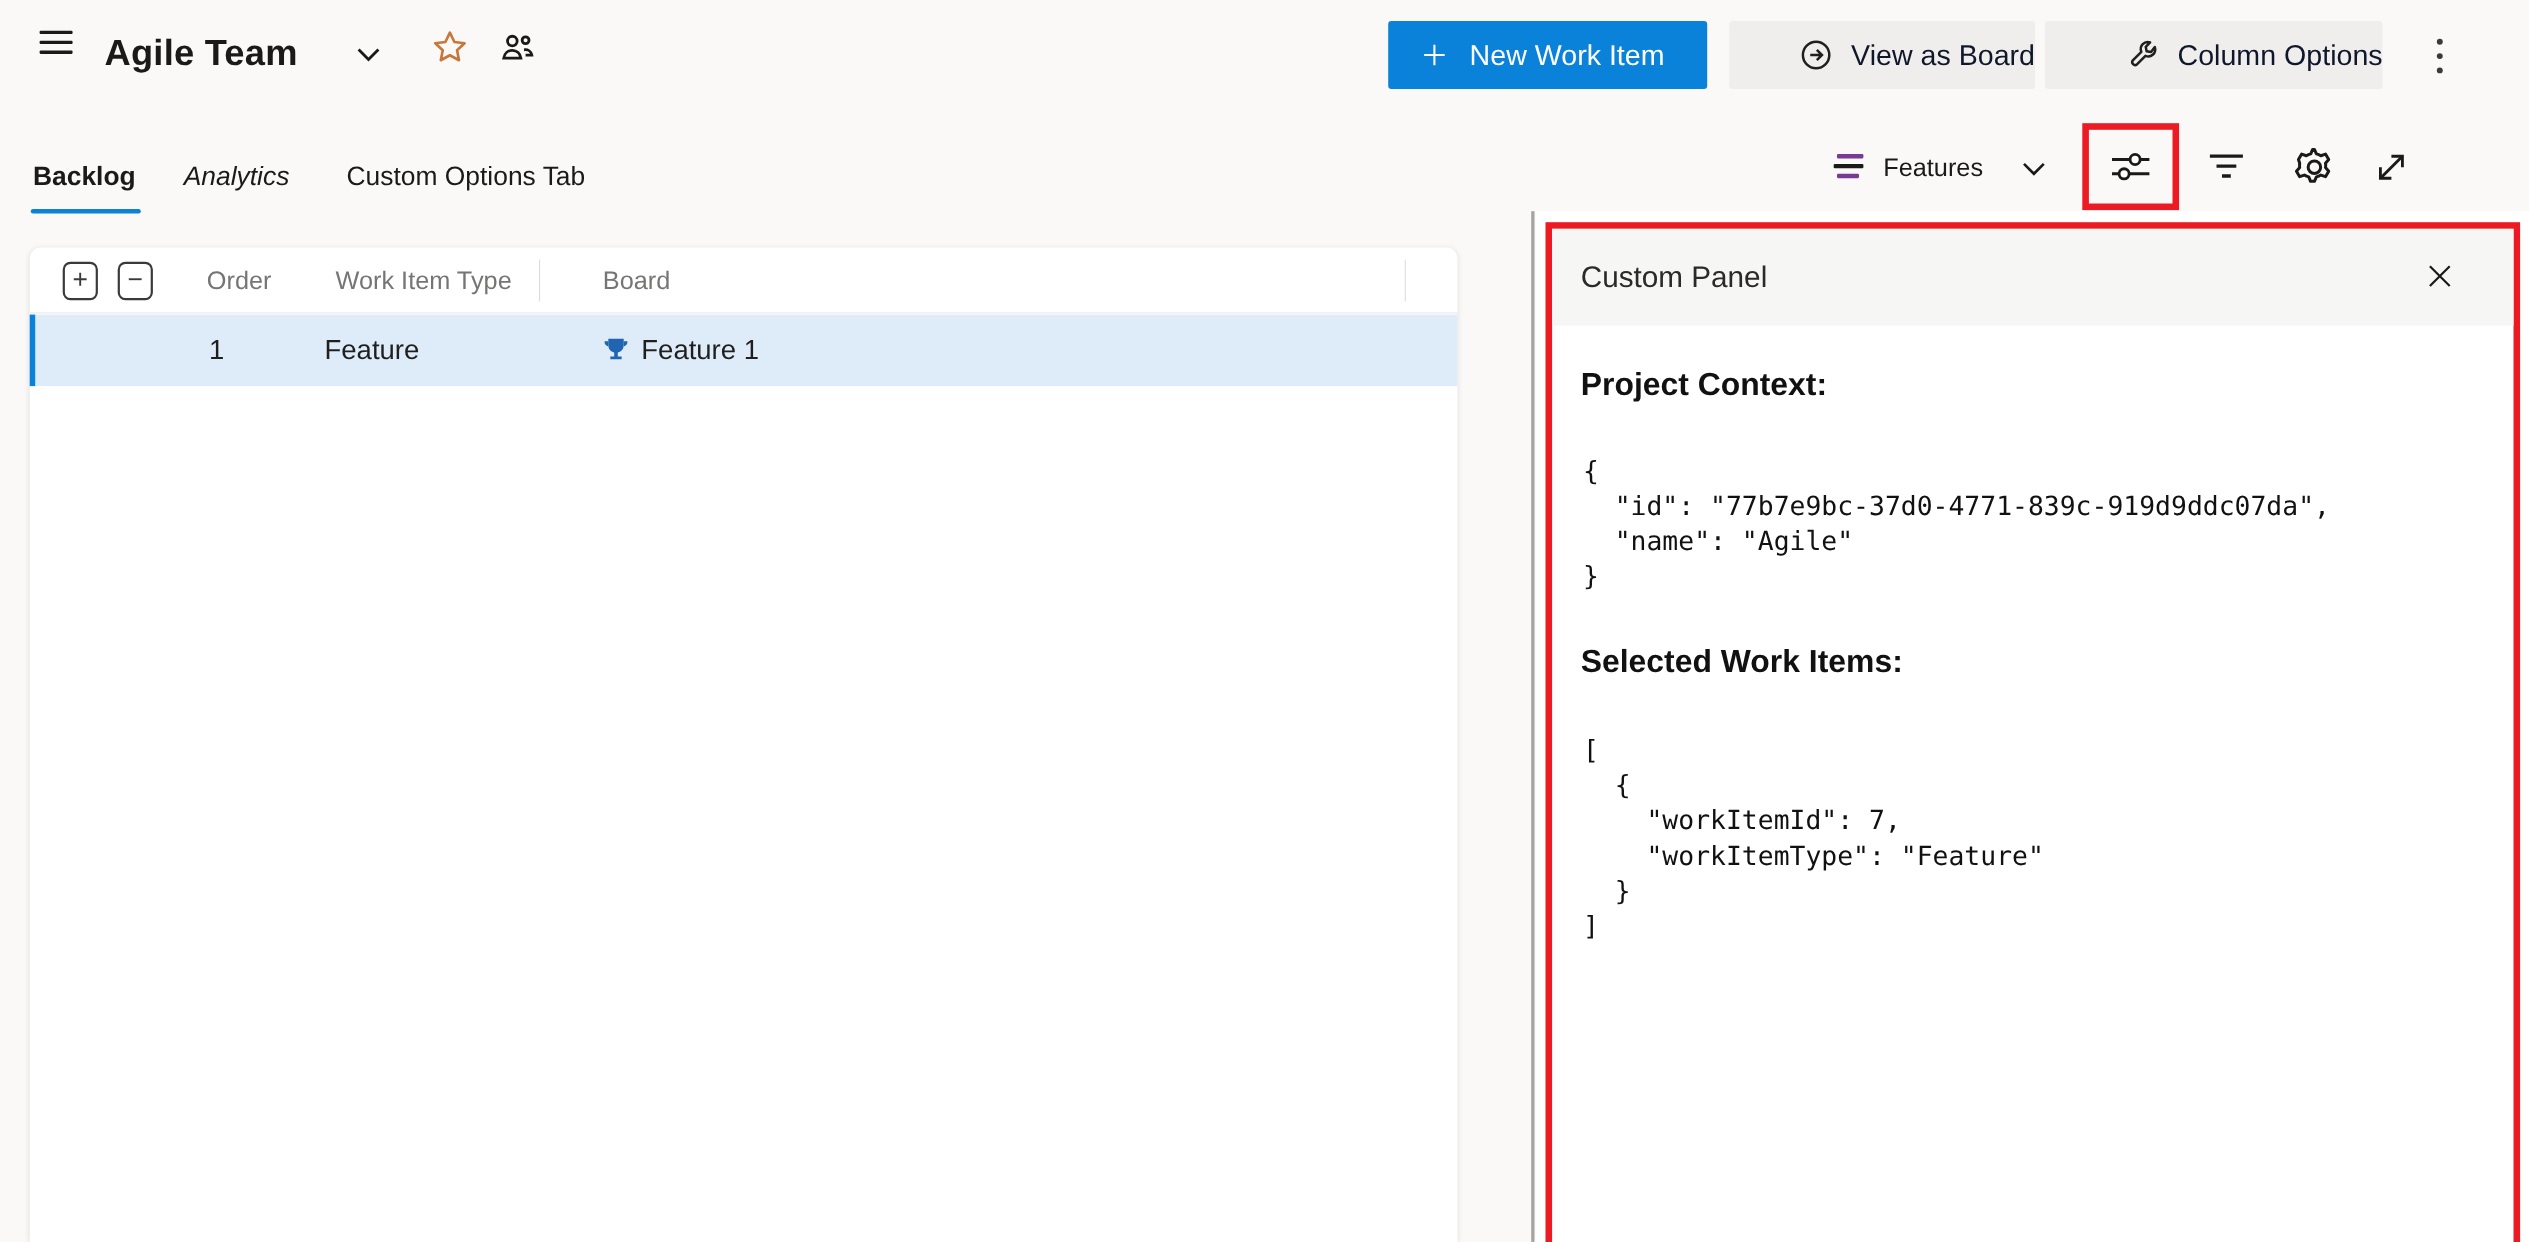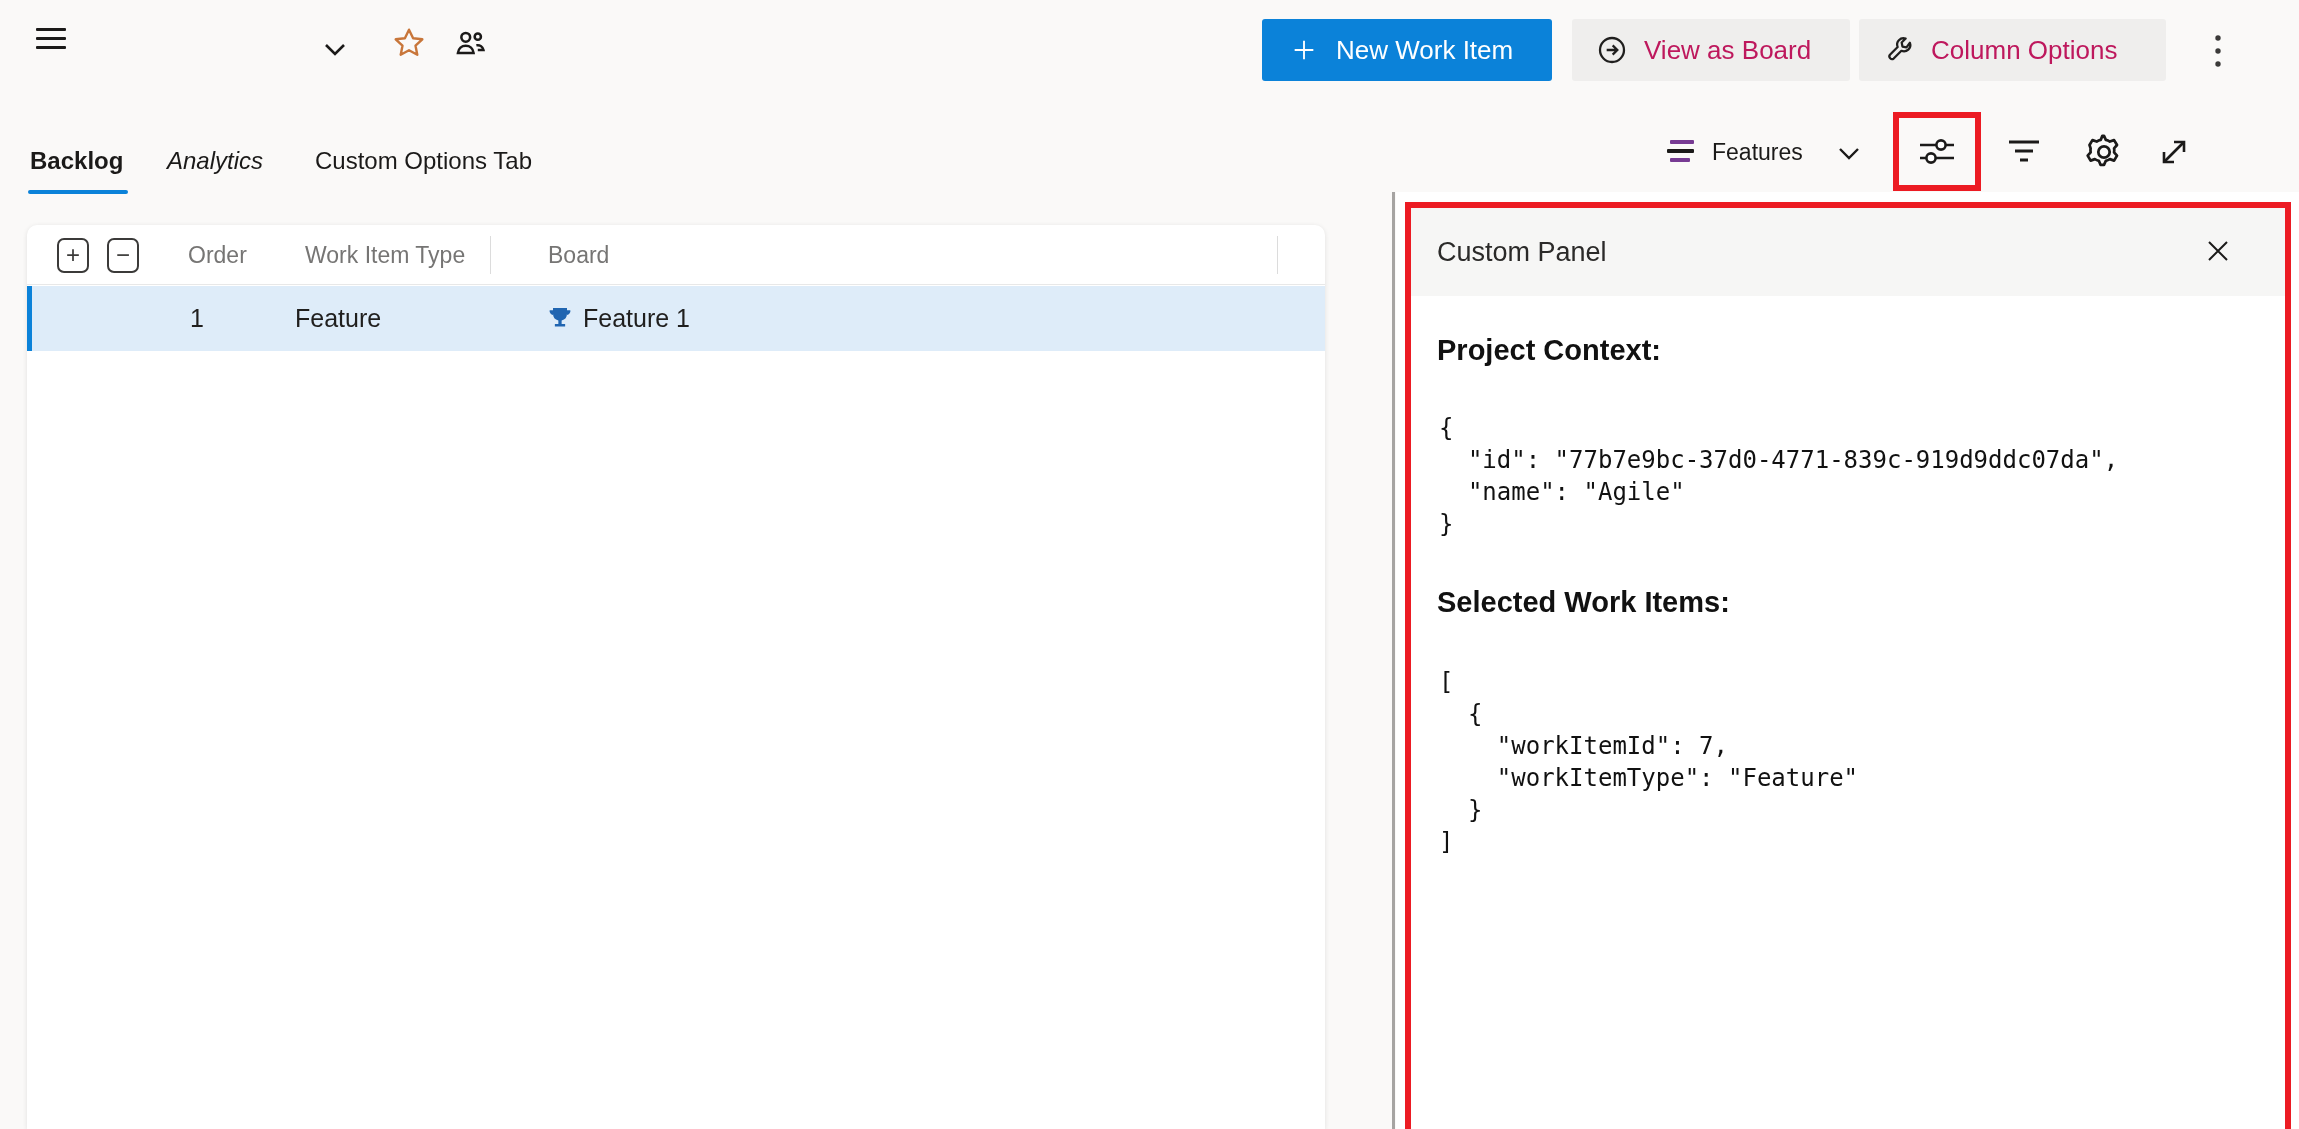--- a/index.html
+++ b/index.html
@@ -18,21 +18,21 @@
   .hamburger { left:36px; top:28px; width:30px; height:24px; cursor:pointer; }
   .hamburger span { display:block; height:3px; background:#1b1a19; border-radius:1px; margin-bottom:6px; }
   .team-title { left:95px; top:18px; height:60px; line-height:60px; font-size:33px; font-weight:700; letter-spacing:.2px; }
   .title-chevron { left:320px; top:36px; }
   .star-btn { left:392px; top:26px; }
   .team-btn { left:452px; top:26px; }
 
   .btn { display:flex; align-items:center; height:62px; border-radius:3px; cursor:pointer; font-size:26px; }
   .btn-primary { left:1262px; top:19px; width:290px; background:#0b82d9; color:#ffffff; }
   .btn-primary .ico { margin:0 18px 0 28px; }
-  .btn-gray { background:#efeeed; color:#be185d; }
+  .btn-gray { background:#efeeed; color:#0f172a;justify-content:flex-end; }
   .btn-board { left:1572px; top:19px; width:278px; }
   .btn-colopts { left:1859px; top:19px; width:307px; }
   .btn-gray .ico { margin:0 16px 0 24px; display:flex; }
   .ellipsis-btn { left:2198px; top:26px; width:40px; height:50px; cursor:pointer; }
 
   
   .tab { top:138px; height:46px; line-height:46px; font-size:24px; cursor:pointer; color:#1b1a19; }
   .tab-backlog { left:30px; font-weight:700; }
   .tab-analytics { left:167px;font-style:italic; }
   .tab-custom { left:315px; }
@@ -95,20 +95,21 @@
 </style>
 </head>
 <body>
 
 <div class="abs topbar">
   <div class="abs hamburger">
     <span></span>
       <span></span>
       <span></span>
   </div>
+  <div class="abs team-title">Agile Team</div>
   <div class="abs title-chevron">
     <svg width="30" height="26" viewBox="0 0 30 26">
         <polyline points="6,9 15,18 24,9" fill="none" stroke="#1b1a19" stroke-width="2.6"></polyline>
       </svg>
   </div>
   <div class="abs star-btn">
     <svg width="34" height="34" viewBox="0 0 24 24">
         <path d="M12 2.6l2.9 6 6.5.8-4.8 4.5 1.25 6.4L12 17.1l-5.85 3.2 1.25-6.4-4.8-4.5 6.5-.8z" fill="none" stroke="#c8763a" stroke-width="1.7" stroke-linejoin="round"></path>
       </svg>
   </div>

